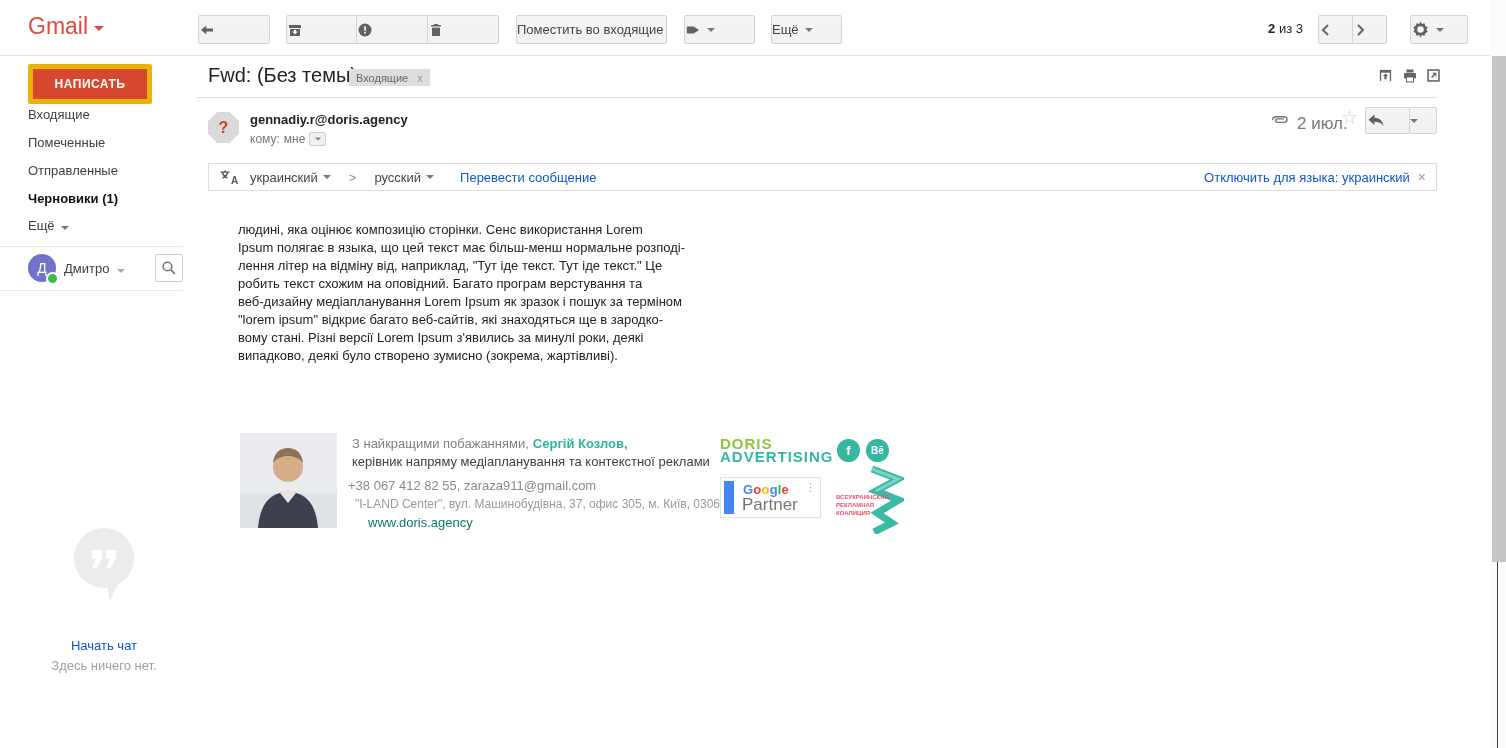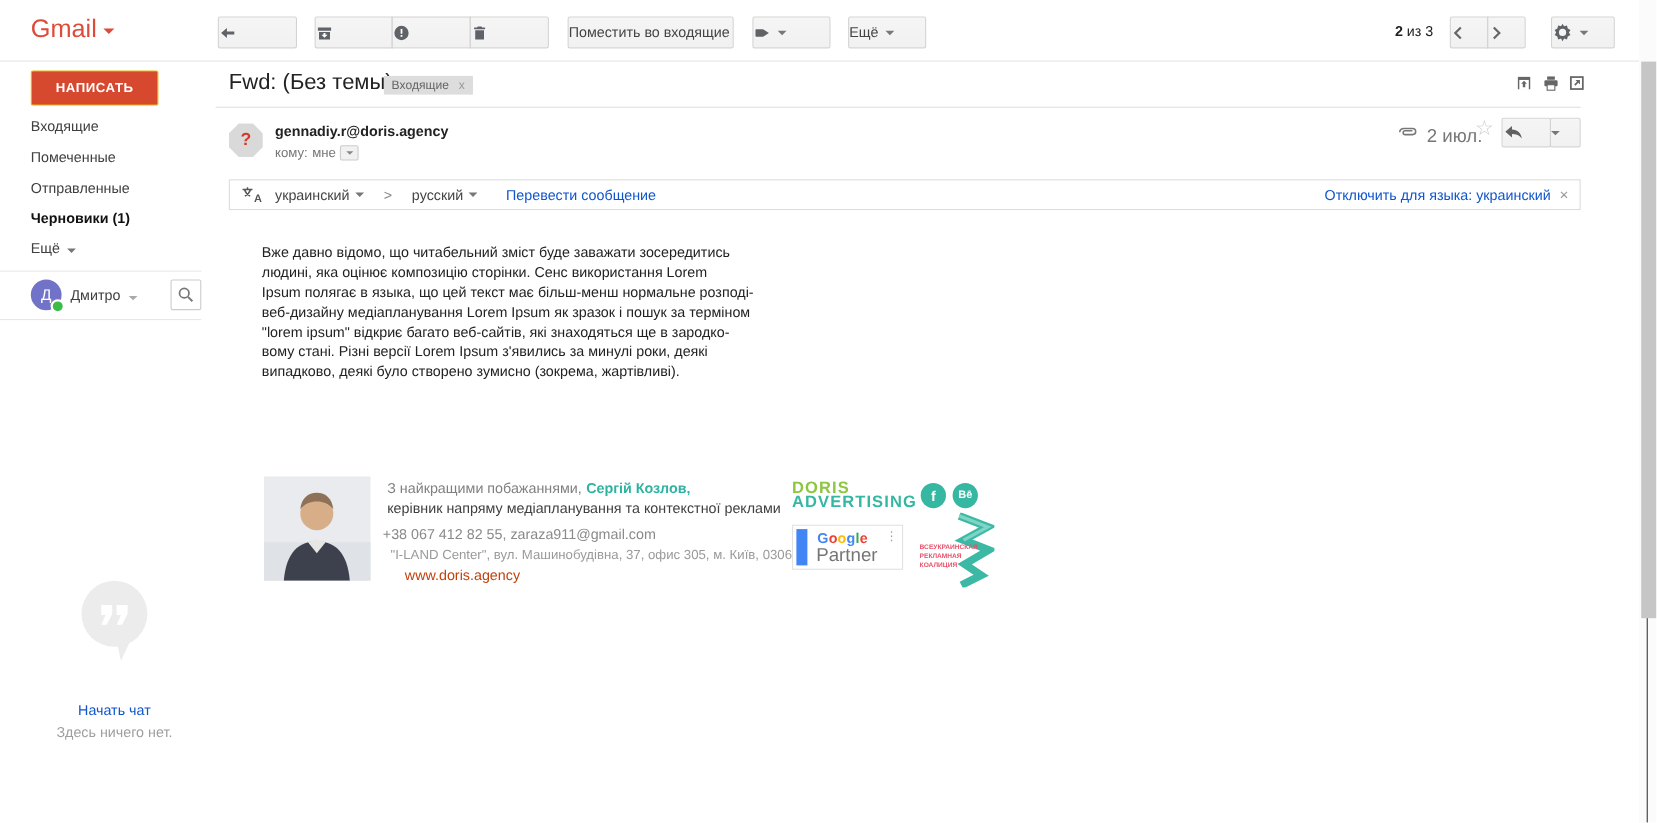--- a/index.html
+++ b/index.html
@@ -11,21 +11,21 @@
   .logo{position:absolute;left:28px;top:13px;font-size:23px;color:#dd4b39;cursor:pointer;}
   .logo-caret{display:inline-block;width:0;height:0;border-left:5px solid transparent;border-right:5px solid transparent;border-top:5px solid #dd4b39;margin-left:6px;vertical-align:3px;}
   .btn{position:absolute;top:15px;height:29px;box-sizing:border-box;background:linear-gradient(#f5f5f5,#f1f1f1);
        border:1px solid #d3d3d3;border-radius:2px;display:flex;align-items:center;justify-content:flex-start;
        color:#444;font-size:13px;cursor:pointer;gap:6px;}
   .btn svg{display:block;}
   .caret{display:inline-block;width:0;height:0;border-left:4px solid transparent;border-right:4px solid transparent;border-top:4px solid #777;}
   .pagination{position:absolute;left:1225px;top:21px;width:78px;text-align:right;font-size:13px;color:#222;}
   .pagination b{font-weight:bold;}
   
-  .compose{position:absolute;left:28px;top:64px;width:114px;height:30px;background:#d6492f;border:1px solid #eab308;
+  .compose{position:absolute;left:28px;top:64px;width:114px;height:30px;background:#d6492f;border:5px solid #eab308;
            border-radius:2px;color:#fff;font-size:12px;font-weight:bold;letter-spacing:.5px;
            display:flex;align-items:center;justify-content:center;cursor:pointer;}
   .nav-item{position:absolute;left:28px;font-size:13px;color:#404040;cursor:pointer;}
   .nav-bold{font-weight:bold;color:#111;}
   .divider-h{position:absolute;border-top:1px solid #e8e8e8;}
   .avatar{position:absolute;left:28px;top:254px;width:28px;height:28px;border-radius:50%;background:#7173c8;
           color:#fff;font-size:14px;display:flex;align-items:center;justify-content:center;}
   .presence{position:absolute;left:46px;top:272px;width:9px;height:9px;border-radius:50%;background:#3dbb49;border:2px solid #fff;}
   .profile-name{position:absolute;left:64px;top:261px;font-size:13px;color:#404040;cursor:pointer;}
   .search-btn{position:absolute;left:155px;top:254px;width:28px;height:28px;box-sizing:border-box;border:1px solid #ccc;
@@ -52,21 +52,21 @@
   .trans-bar{position:absolute;left:208px;top:163px;width:1229px;height:28px;box-sizing:border-box;border:1px solid #ddd;
              display:flex;align-items:center;font-size:13px;color:#555;}
   .trans-bar .lang{cursor:pointer;display:flex;align-items:center;gap:5px;color:#444;}
   .link{color:#1155cc;cursor:pointer;}
   .trans-right{margin-left:auto;display:flex;align-items:center;gap:8px;padding-right:10px;}
   .trans-x{color:#999;font-size:14px;cursor:pointer;}
   .body-text{position:absolute;left:238px;top:221px;font-size:13px;color:#222;line-height:18px;}
   
   .sig-photo{position:absolute;left:240px;top:433px;width:97px;height:95px;}
   .sig-line{position:absolute;font-size:13px;}
-  .teal{color:#c2410c;}
+  .teal{color:#0f766e;}
   .sig-name{font-weight:bold;color:#2eb3a0;margin-left:4px;}
   .brand{position:absolute;left:720px;font-size:15px;font-weight:bold;letter-spacing:1px;line-height:14px;}
   .soc{position:absolute;top:439px;width:23px;height:23px;border-radius:50%;background:#35b7a2;color:#fff;
        display:flex;align-items:center;justify-content:center;font-weight:bold;cursor:pointer;}
   .partner{position:absolute;left:720px;top:477px;width:101px;height:41px;box-sizing:border-box;background:#fff;border:1px solid #e2e2e2;}
   .partner-bar{position:absolute;left:3px;top:3px;width:10px;height:33px;background:#4285f4;}
   .gword{position:absolute;left:22px;top:4px;font-size:13px;font-weight:bold;letter-spacing:.2px;}
   .gword .c0,.gword .c3{color:#4285f4;} .gword .c1,.gword .c5{color:#ea4335;}
   .gword .c2{color:#fbbc05;} .gword .c4{color:#34a853;}
   .pword{position:absolute;left:21px;top:17px;font-size:17px;color:#757575;}
@@ -257,23 +257,24 @@
         <span class="caret"></span>
       </span>
     <span class="link" style="margin-left:26px;">Перевести сообщение</span>
     <span class="trans-right">
       <span class="link">Отключить для языка: украинский</span>
       <span class="trans-x">×</span>
     </span>
   </div>
 
   <div class="body-text">
-    <div>Вже давно відомо, що читабельний зміст буде заважати зосередитись</div>
     <div>людині, яка оцінює композицію сторінки. Сенс використання Lorem</div>
     <div>Ipsum полягає в языка, що цей текст має більш-менш нормальне розподі-</div>
+    <div>лення літер на відміну від, наприклад, "Тут іде текст. Тут іде текст." Це</div>
+    <div>робить текст схожим на оповідний. Багато програм верстування та</div>
     <div>веб-дизайну медіапланування Lorem Ipsum як зразок і пошук за терміном</div>
     <div>"lorem ipsum" відкриє багато веб-сайтів, які знаходяться ще в зародко-</div>
     <div>вому стані. Різні версії Lorem Ipsum з'явились за минулі роки, деякі</div>
     <div>випадково, деякі було створено зумисно (зокрема, жартівливі).</div>
   </div>
 
   <svg class="sig-photo" viewBox="0 0 97 95">
     <rect width="97" height="95" fill="#e9ebee"></rect>
     <rect y="60" width="97" height="35" fill="#dfe2e6"></rect>
     <path d="M18 95c2-26 14-36 30-36s28 10 30 36z" fill="#3c414d"></path>

